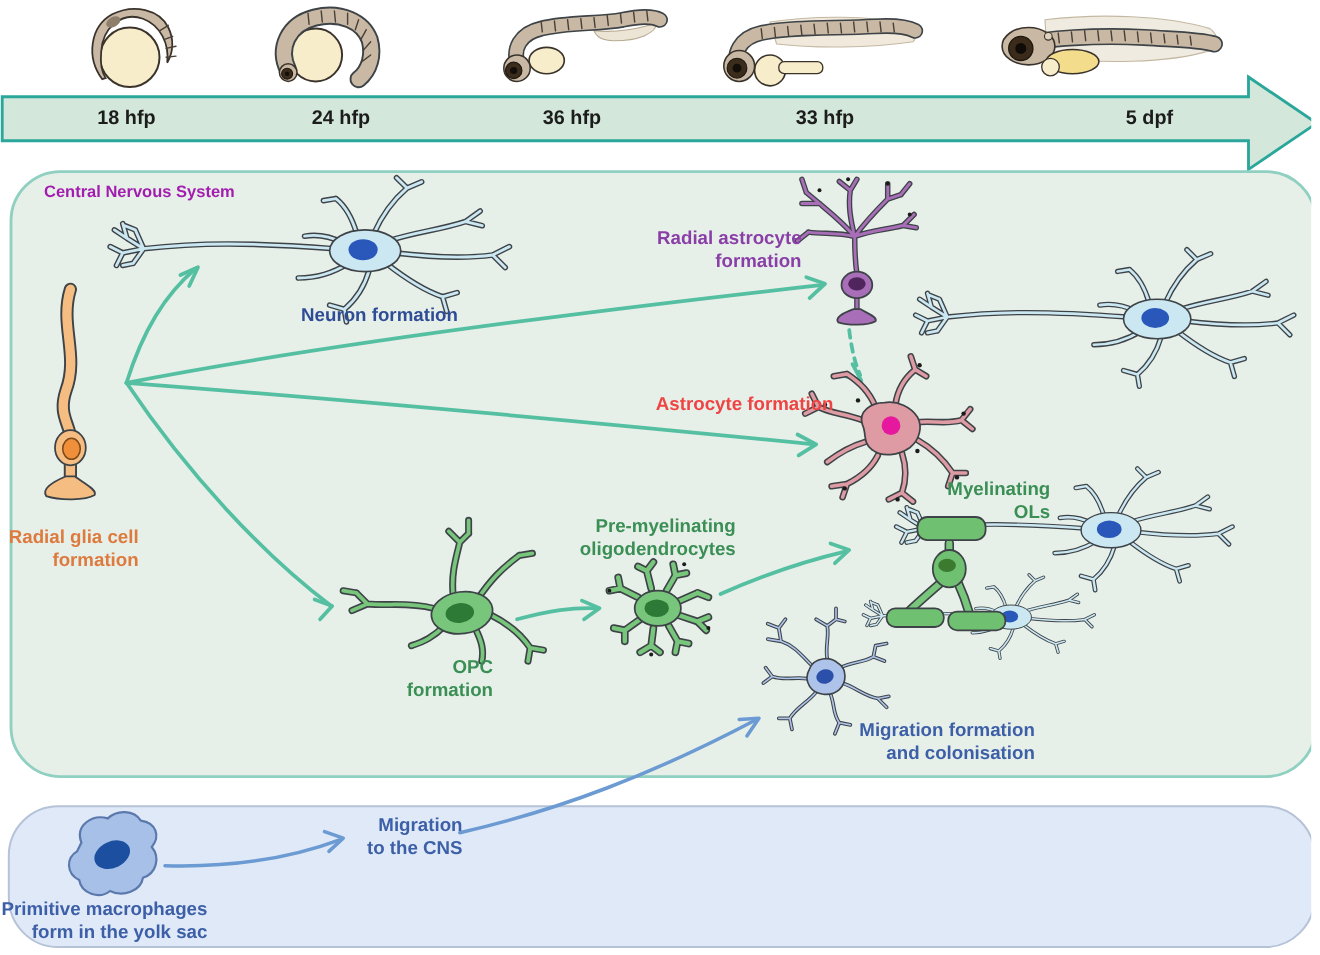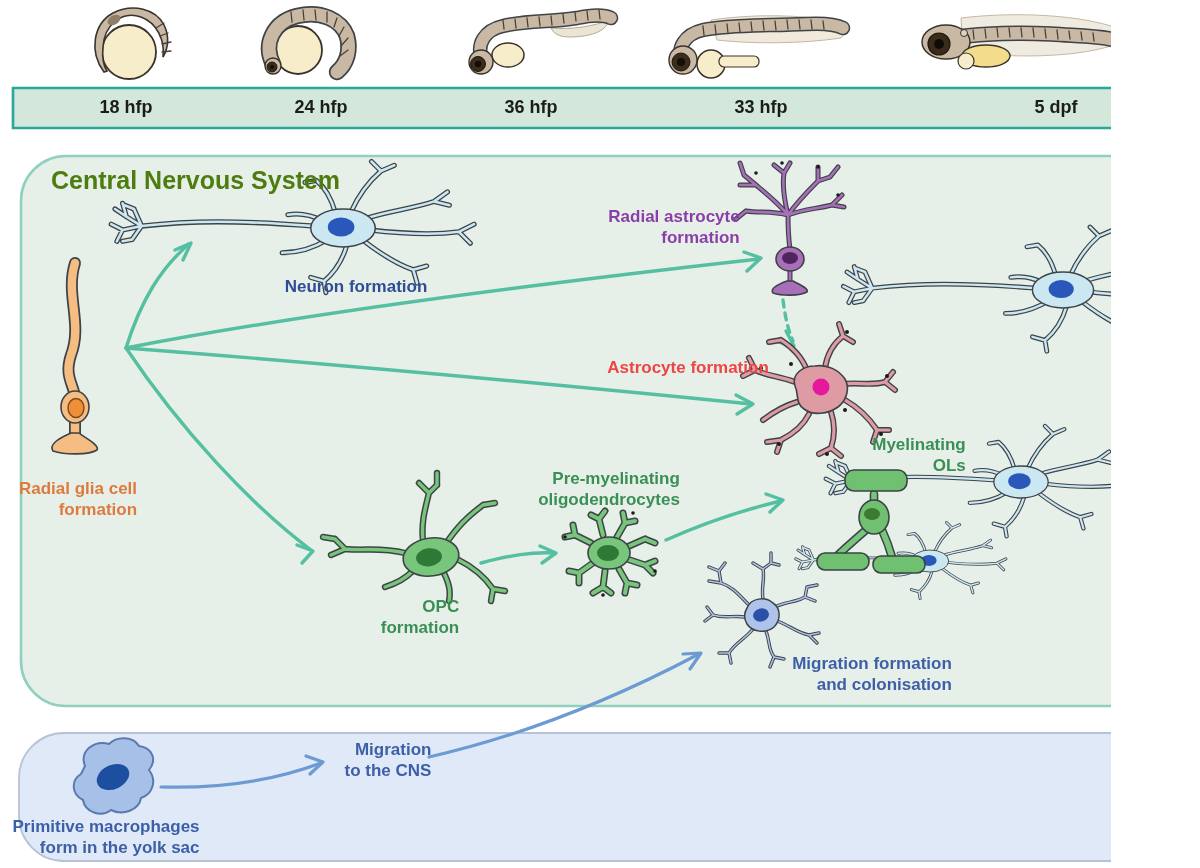--- a/index.html
+++ b/index.html
@@ -1,22 +1,22 @@
 <!DOCTYPE html>
 <html><head>
 <meta charset="utf-8">
 <style>
   html,body{margin:0;padding:0;background:#fff;}
-  #stage{position:relative;width:1100px;height:868px;background:#ffffff;overflow:hidden;
-         font-family:"Liberation Sans", sans-serif;margin-left:11px;}
+  #stage{position:relative;width:1192px;height:868px;background:#ffffff;overflow:hidden;
+         font-family:"Liberation Sans", sans-serif;}
   #art{position:absolute;left:0;top:0;}
   .lbl{position:absolute;transform:translateX(-50%);text-align:right;white-space:pre-line;
        font-size:17px;line-height:1.24;font-weight:600;}
   .tl{position:absolute;transform:translateX(-50%);font-size:18px;font-weight:600;color:#1c1c1c;}
-  .cns-title{position:absolute;font-size:25px;font-weight:700;color:#4d7c0f;}
+  .cns-title{position:absolute;font-size:15px;font-weight:700;color:#a21caf;}
   .c-nblue{color:#2f4d96}.c-purple{color:#8a3fa8}.c-crimson{color:#ef4444}
   .c-orange{color:#dd7a3d}.c-green{color:#3a8f55}.c-blue{color:#3c5fa7}
   
   .ln{fill:none;stroke-linecap:round;stroke-linejoin:round}
   .dk{stroke:#3d4347}
   .s-neu{stroke:#cbe7f2}.s-org{stroke:#f6bd83}.s-pur{stroke:#a86fb8}.s-pnk{stroke:#df9ba3}
   .s-grn{stroke:#77c67c}.s-mgl{stroke:#aec3ea}
   .ar-t{stroke:#55bfa1;stroke-width:3.4;fill:none;stroke-linecap:round;stroke-linejoin:round}
   .ar-b{stroke:#6b9bd2;stroke-width:3.2;fill:none;stroke-linecap:round;stroke-linejoin:round}
   .cell-stroke{stroke:#3d4347;stroke-width:1.6}

